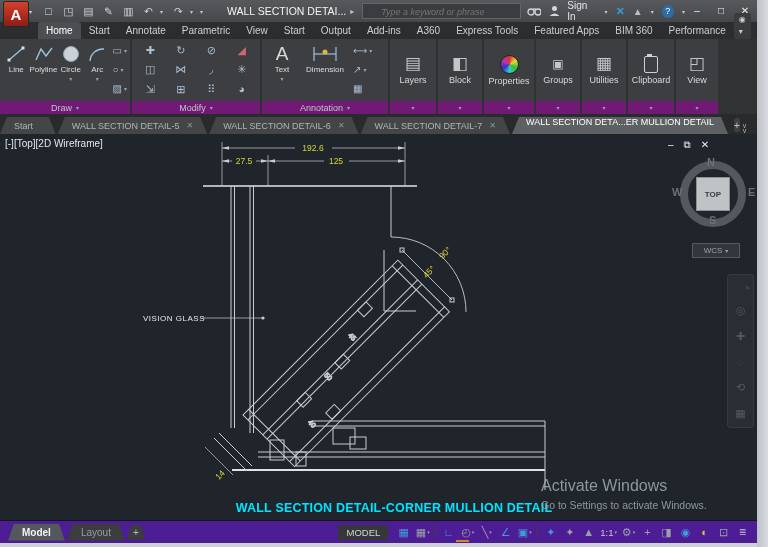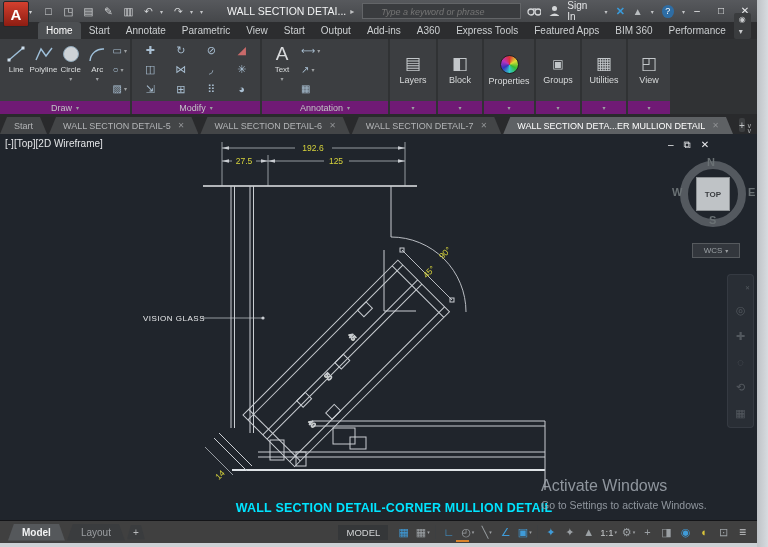--- a/index.html
+++ b/index.html
@@ -59,21 +59,21 @@
   .wheel{width:17px;height:17px;border-radius:50%;
     background:conic-gradient(#d33,#dd3,#3b3,#3cc,#33b,#b3b,#d33);border:1px solid #222;}
   .clipb{width:12px;height:15px;border:1.5px solid #cfd2d4;border-radius:2px;position:relative;}
   .clipb:before{content:"";position:absolute;top:-3px;left:2px;width:5px;height:3px;background:#cfd2d4;}
   
   .filetabs{position:absolute;top:114px;left:0;width:757px;height:20px;background:#292a2c;
     display:flex;align-items:flex-end;box-sizing:border-box;gap:2px;}
   .ftab{height:17px;background:#434547;color:#b2b4b6;font-size:9px;display:flex;align-items:center;
     padding:0 14px;white-space:nowrap;gap:7px;
     clip-path:polygon(7px 0,calc(100% - 7px) 0,100% 100%,0 100%);}
-  .ftab.active{background:#5e6164;color:#ffffff;}
+  .ftab.active{background:#5e6164;color:#ffffff;flex-direction:column;}
   .ftab .x{font-size:8px;color:#909294;}
   .ftab-plus{width:16px;height:14px;margin-left:4px;margin-bottom:2px;background:#3d3f41;border-radius:2px;
     color:#c3c5c7;font-size:10px;display:flex;align-items:center;justify-content:center;}
   .ftab-chev{margin-left:auto;margin-right:10px;margin-bottom:1px;color:#a9abad;font-size:7px;
     display:flex;flex-direction:column;line-height:5px;align-items:center;}
   
   .canvas{position:absolute;top:134px;left:0;width:757px;height:386px;background:#20252c;}
   .canvas svg{position:absolute;left:0;top:0;}
   .vplabel{position:absolute;left:5px;top:4px;color:#e4e6e8;font-size:10px;z-index:3;}
   .vpbtns{position:absolute;left:668px;top:5px;display:flex;gap:10px;color:#eceef0;font-size:10px;z-index:3;}
@@ -96,21 +96,21 @@
   .navbar-ghost .nx{align-self:flex-end;font-size:6px;margin:2px 3px 0 0;}
   .wm{position:absolute;left:541px;top:343px;color:rgba(158,165,173,0.88);z-index:2;}
   .wm .l1{font-size:16px;}
   .wm .l2{font-size:10.5px;margin-top:4px;}
   
   .dim{fill:#d6d33b;font-size:8.5px;font-family:"Liberation Sans",sans-serif;text-anchor:middle;}
   .glbl{fill:#e8eaec;font-size:8px;font-family:"Liberation Sans",sans-serif;letter-spacing:0.5px;}
   .caption{fill:#00e4ff;font-size:12.5px;font-weight:bold;font-family:"Liberation Sans",sans-serif;
     text-anchor:middle;letter-spacing:0.2px;}
   
-  .statusbar{position:absolute;top:520px;left:0;width:757px;height:23px;background:#404040;
+  .statusbar{position:absolute;top:520px;left:0;width:757px;height:23px;background:#4c1d95;
     display:flex;align-items:center;border-top:1px solid #141518;box-sizing:border-box;}
   .mltabs{display:flex;align-items:center;margin-left:8px;gap:2px;height:100%;}
   .mtab{padding:0 14px;height:17px;line-height:17px;font-size:10px;
     clip-path:polygon(6px 0,calc(100% - 6px) 0,100% 100%,0 100%);}
   .mtab.active{background:#55585b;color:#f2f3f4;font-weight:bold;}
   .mtab.idle{background:#3a3c3e;color:#9b9ea1;}
   .mtab-plus{width:18px;height:15px;background:#3a3c3e;border-radius:2px;color:#b9bbbd;font-size:10px;
     display:flex;align-items:center;justify-content:center;clip-path:polygon(4px 0,calc(100% - 4px) 0,100% 100%,0 100%);}
   .sb-right{margin-left:auto;display:flex;align-items:center;gap:2px;padding-right:6px;}
   .model-space{font-size:9.5px;color:#d2d4d6;padding:2px 8px;background:#353739;margin-right:5px;}
@@ -270,20 +270,29 @@
       </div>
     </div>
 
     <div class="panel" style="width:126px;">
       <div class="panel-main">
         <div class="bigbtn" style="width:34px;">
           <span style="font-size:19px;line-height:20px;color:#d8dadc;">A</span>
           <span>Text</span>
           <span class="caret">▾</span>
         </div>
+        <div class="bigbtn" style="width:52px;">
+          <svg width="26" height="20">
+            <line x1="2" y1="3" x2="2" y2="17" stroke="#9fc0da" stroke-width="1.2"></line>
+            <line x1="24" y1="3" x2="24" y2="17" stroke="#9fc0da" stroke-width="1.2"></line>
+            <line x1="2" y1="10" x2="24" y2="10" stroke="#9fc0da" stroke-width="1.2"></line>
+            <circle cx="13" cy="8" r="2.5" fill="#d8b93a"></circle>
+          </svg>
+          <span>Dimension</span>
+        </div>
         <div class="minicol">
           <div class="minirow">
               <span>⟷</span>
               <span class="caret">▾</span>
             </div>
           <div class="minirow">
               <span>↗</span>
               <span class="caret">▾</span>
             </div>
           <div class="minirow">
@@ -340,20 +349,29 @@
     <div class="panel simple" style="width:44px;">
       <div class="panel-main">
         <span class="picon">▦</span>
         <span class="simple-label">Utilities</span>
       </div>
       <div class="panel-label">
           <span class="caret">▾</span>
         </div>
     </div>
 
+    <div class="panel simple" style="width:46px;">
+      <div class="panel-main">
+        <span class="clipb"></span>
+        <span class="simple-label">Clipboard</span>
+      </div>
+      <div class="panel-label">
+          <span class="caret">▾</span>
+        </div>
+    </div>
 
     <div class="panel simple" style="width:42px;">
       <div class="panel-main">
         <span class="picon">◰</span>
         <span class="simple-label">View</span>
       </div>
       <div class="panel-label">
           <span class="caret">▾</span>
         </div>
     </div>

